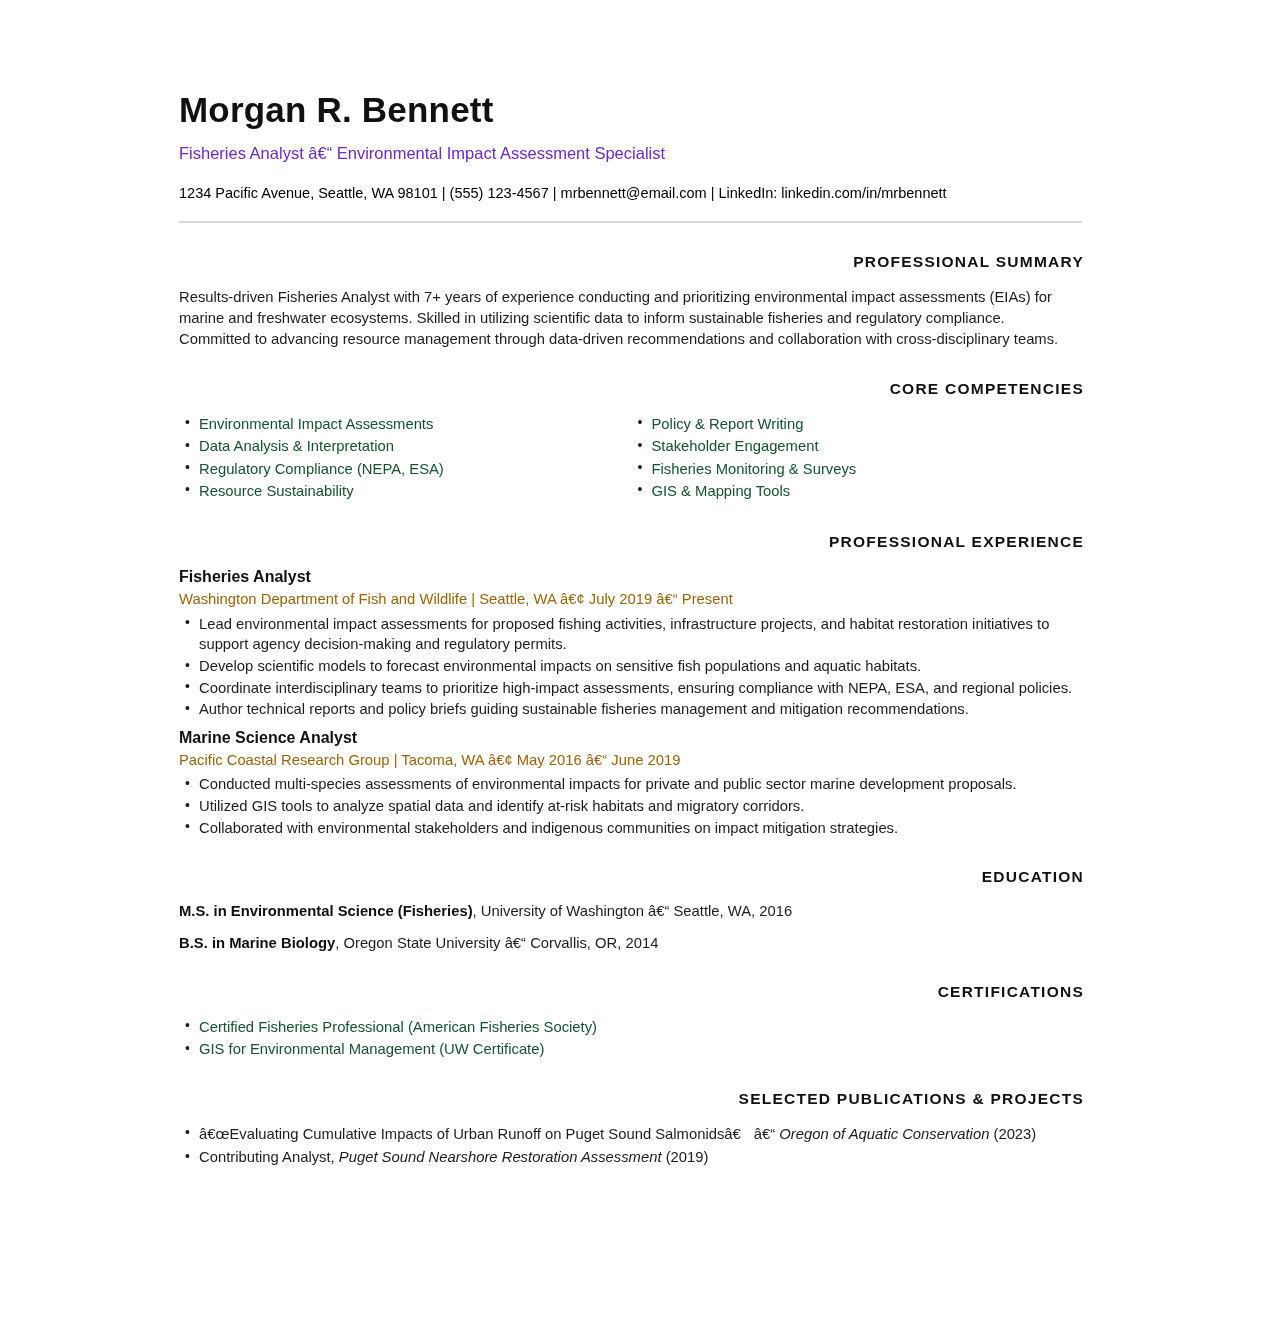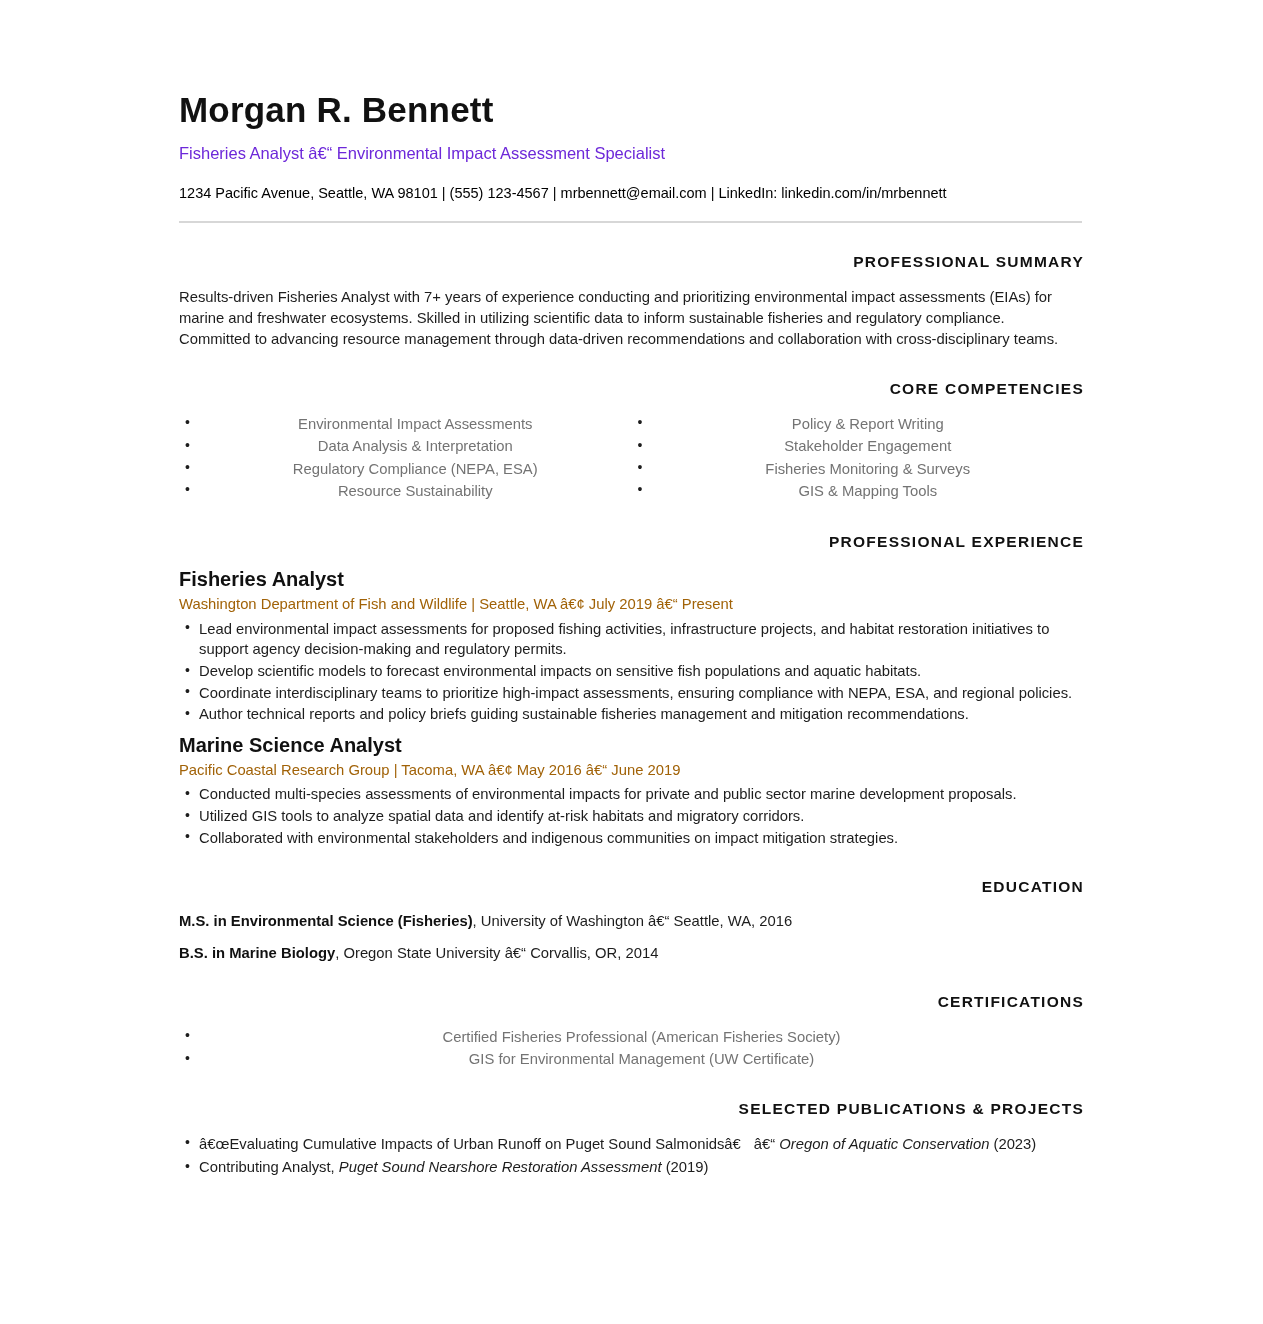--- a/index.html
+++ b/index.html
@@ -89,42 +89,41 @@
   ul.bullets {
     list-style: none;
     margin: 0;
     padding: 0;
   }
   ul.bullets > li {
     position: relative;
     padding-left: 20px;
     font-size: 14.8px;
     line-height: 1.38;
-    color: #737373;
+    color: #14532d;
     margin-bottom: 2px;
-    text-align: center;
   }
   ul.bullets > li::before {
     content: "\2022";
     position: absolute;
     left: 6px;
     top: -0.5px;
     font-size: 14px;
     color: #1d1d1d;
   }
 
   
   .job {
     margin-bottom: 2px;
   }
   .job + .job {
     margin-top: 8px;
   }
   .job-title {
-    font-size: 20px;
+    font-size: 16px;
     font-weight: bold;
     color: #111111;
     margin: 0 0 3px 0;
     line-height: 1.25;
   }
   .job-meta {
     font-size: 14.8px;
     color: #a16207;
     margin: 0 0 4px 0;
     line-height: 1.3;

